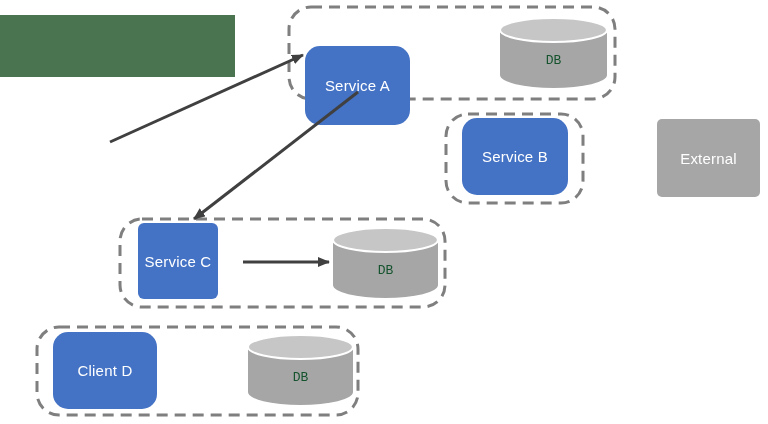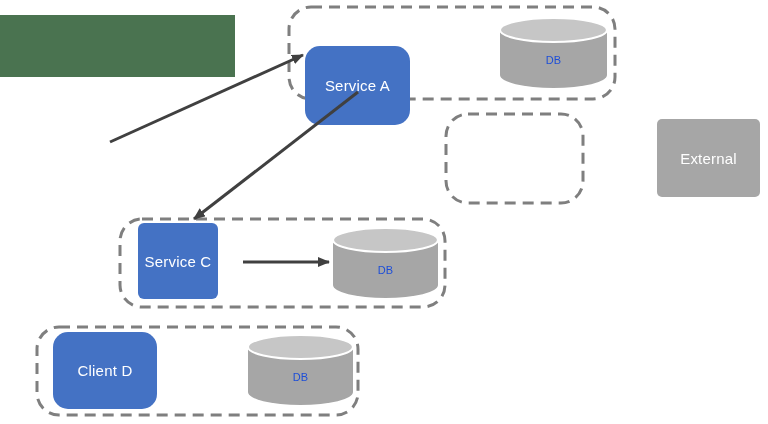--- a/index.html
+++ b/index.html
@@ -34,22 +34,23 @@
   }
   .cyl-body { fill: var(--neutral-gray, #A6A6A6); }
   .cyl-top  { fill: var(--cylinder-top-gray, #C6C6C6); stroke: #ffffff; stroke-width: 2; }
   .cyl-label {
     position: absolute;
     display: flex;
     align-items: center;
     justify-content: center;
     padding-top: 14px;
     box-sizing: border-box;
-    color: #1d4ed8;
-    font-size: 11px;
+    color: #14532d;
+    font-size: 13px;
+    font-family: Liberation Mono, monospace;
   }
   .arrows { position: absolute; left: 0; top: 0; pointer-events: none; }
   .arrow-line { stroke: var(--arrow-dark-gray, #404040); stroke-width: 3; }
 </style>
 </head>
 <body>
 
 <div class="canvas">
 
   <svg class="group-svg" style="left:287px; top:5px;" width="330" height="96">
@@ -63,20 +64,21 @@
   </svg>
   <svg class="group-svg" style="left:35px; top:325px;" width="325" height="92">
     <rect class="group-rect" x="2" y="2" width="321" height="88" rx="22" ry="22"></rect>
   </svg>
 
   <div class="node banner" style="left:0; top:15px; width:235px; height:62px;"></div>
 
 
   <div class="node service" style="left:305px; top:13px; width:105px; height:79px;margin-top:33px;">Service A</div>
 
+  <div class="node service" style="left:462px; top:118px; width:106px; height:77px;">Service B</div>
 
   <div class="node service" style="left:138px; top:223px; width:80px; height:76px;border-radius:6px;">Service C</div>
 
   <div class="node service" style="left:53px; top:332px; width:104px; height:77px;">Client D</div>
 
   <div class="node external" style="left:657px; top:119px; width:103px; height:78px;">External</div>
 
   <svg class="cyl-svg" style="left:500px; top:18px;" width="107" height="70" viewBox="0 0 107 70">
     <path class="cyl-body" d="M0,12 L0,57 A53.5,13 0 0 0 107,57 L107,12 Z"></path>
     <ellipse class="cyl-top" cx="53.5" cy="12" rx="53.5" ry="12"></ellipse>

